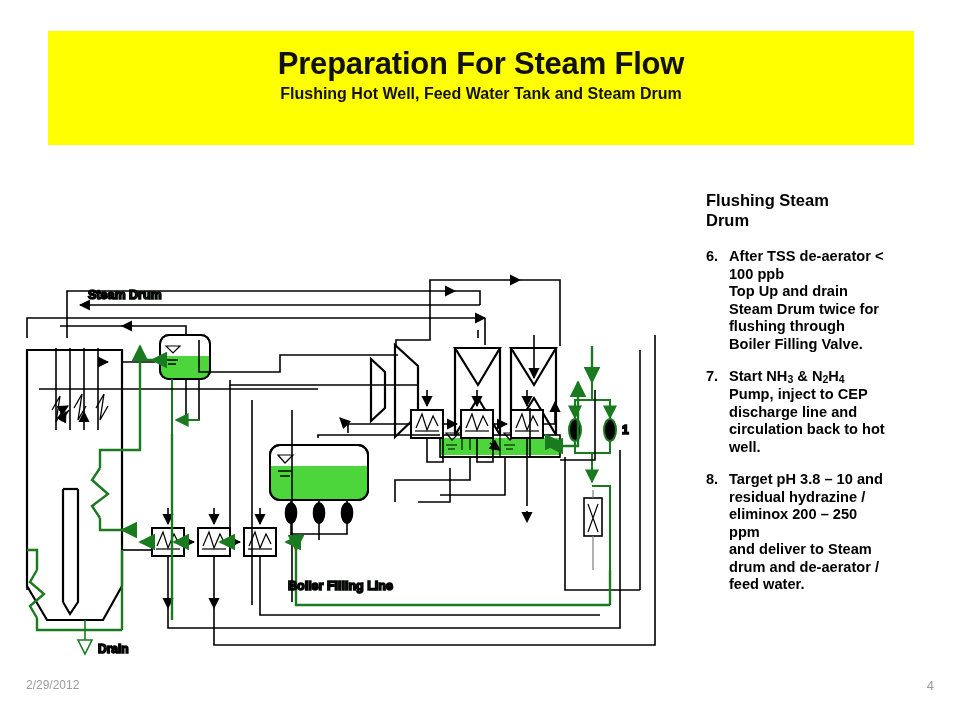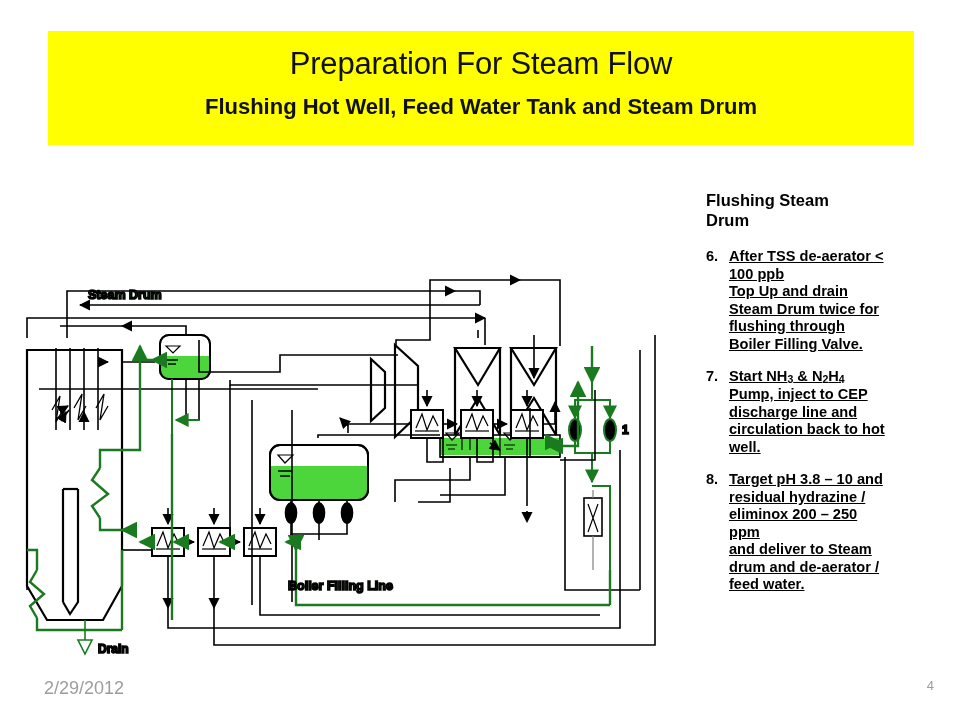--- a/index.html
+++ b/index.html
@@ -24,29 +24,29 @@
     top: 31px;
     width: 866px;
     height: 114px;
     background: #FFFF00;
     text-align: center;
     box-sizing: border-box;
     padding-top: 16px;
   }
   #title-main {
     font-size: 31px;
-    font-weight: normal;
+    font-weight: bold;
     letter-spacing: -0.2px;
     line-height: 1.12;
     color: #111111;
   }
   #title-sub {
-    font-size: 22px;
+    font-size: 16px;
     font-weight: bold;
-    margin-top: 12px;
+    margin-top: 3px;
     color: #111111;
     text-align: center;
   }
 
   
   #notes-panel {
     position: absolute;
     left: 706px;
     top: 160px;
     width: 232px;
@@ -66,33 +66,32 @@
     line-height: 1.2;
     margin-bottom: 15px;
   }
   .note-num {
     width: 23px;
     flex: none;
   }
   .note-body {
     flex: 1 1 auto;
     white-space: pre-line;
-    text-decoration: underline;
   }
   .note-body sub {
     font-size: 0.72em;
     vertical-align: -0.22em;
   }
 
   
   #footer-date {
     position: absolute;
-    left: 44px;
+    left: 26px;
     top: 678px;
-    font-size: 18px;
+    font-size: 12px;
     color: #9d9d9d;
   }
   #footer-page {
     position: absolute;
     right: 26px;
     top: 678px;
     font-size: 13px;
     color: #9d9d9d;
   }
 

